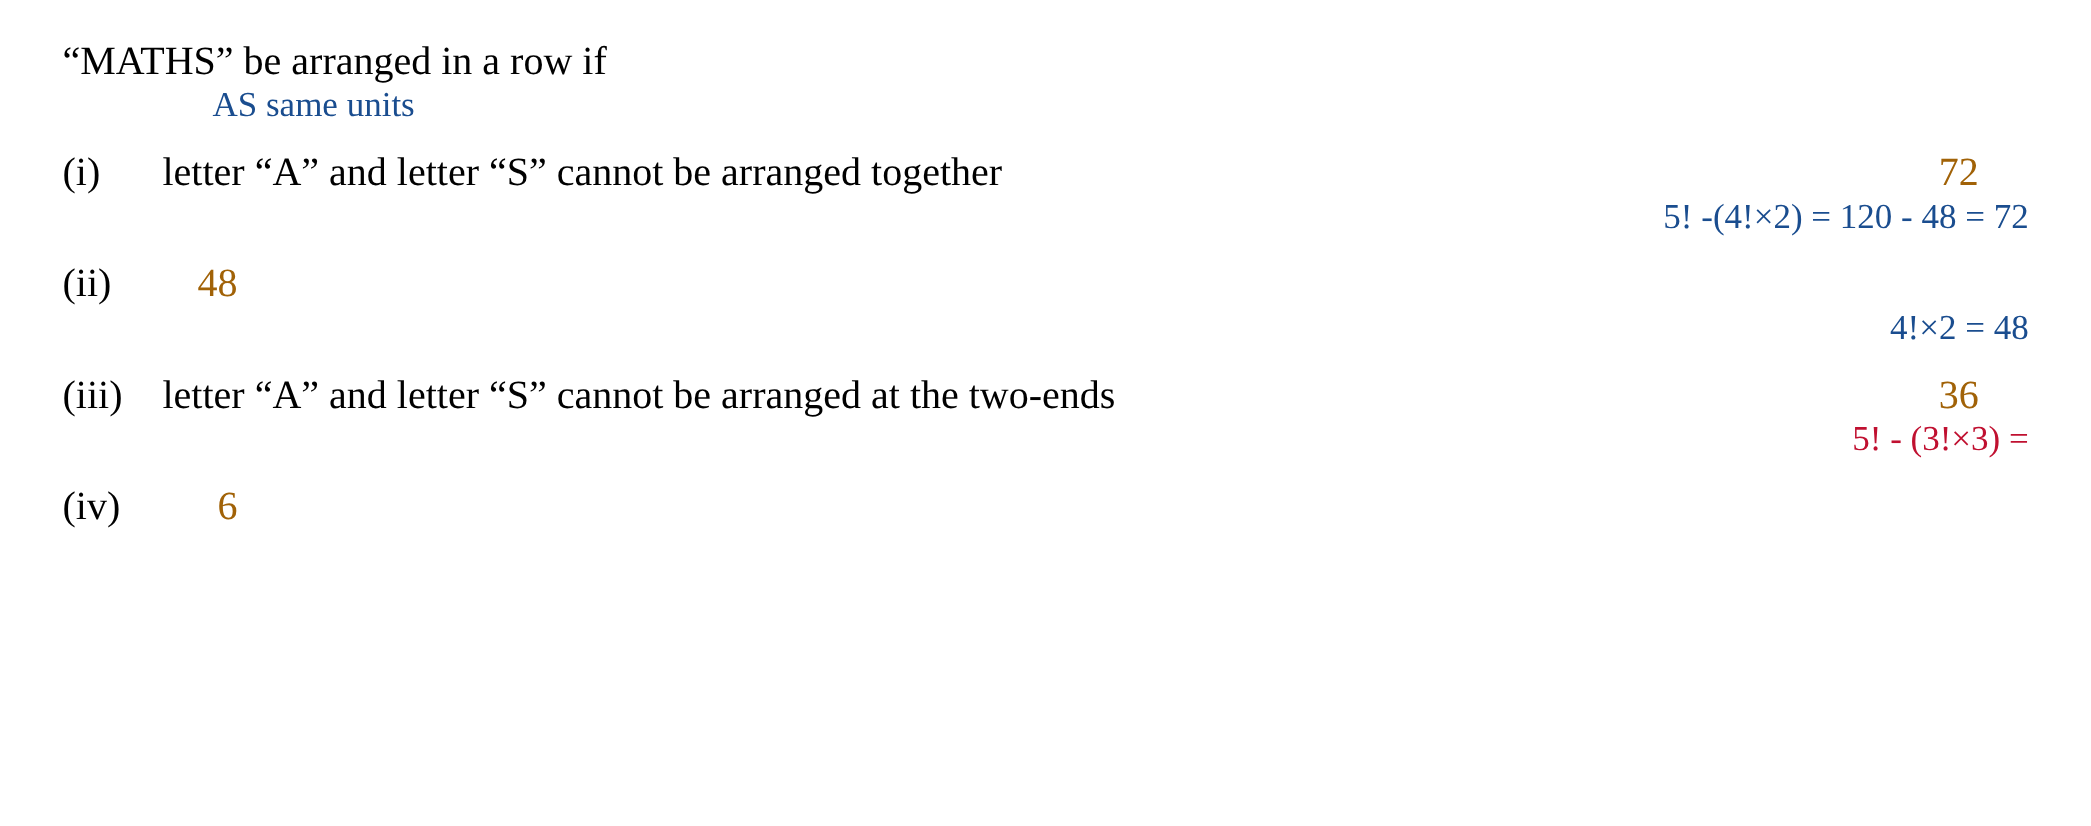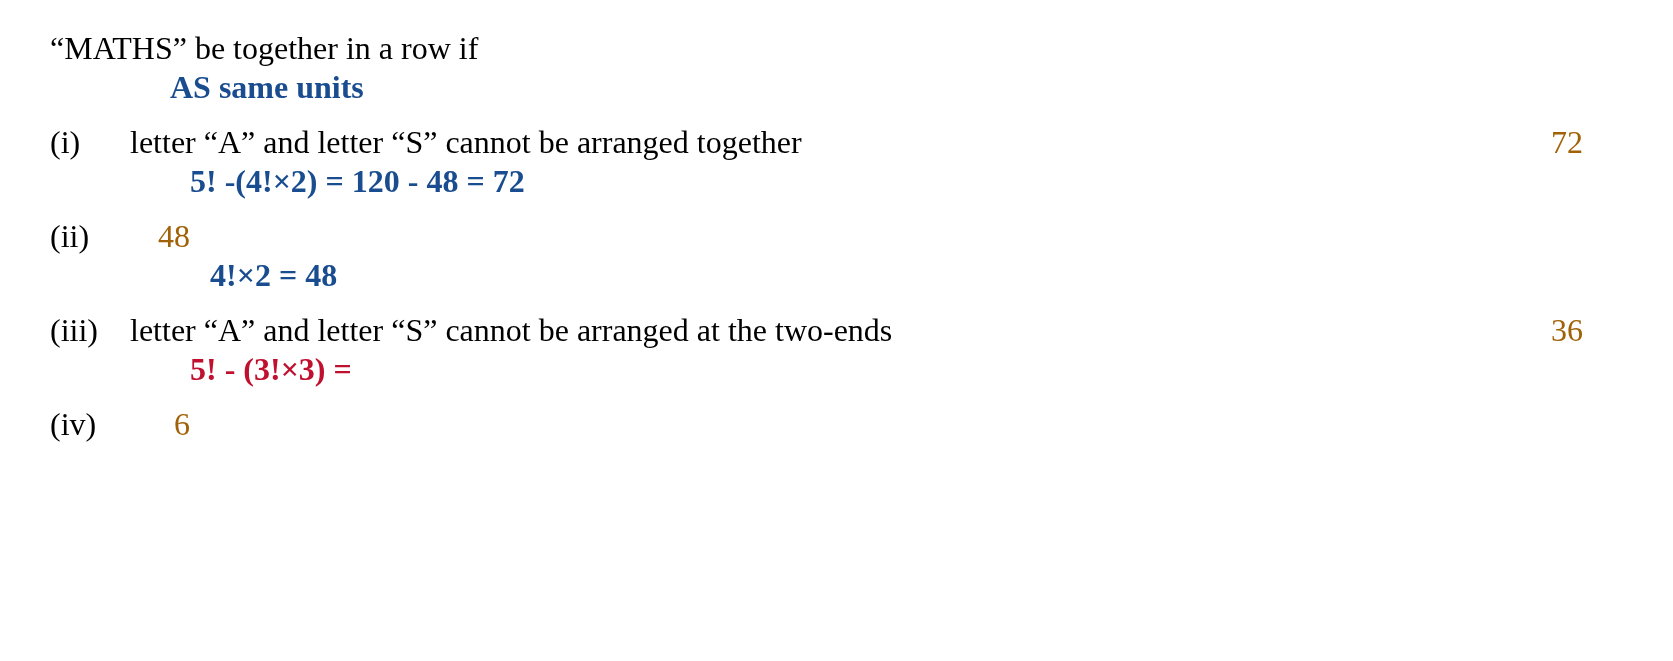--- a/index.html
+++ b/index.html
@@ -34,52 +34,53 @@
     }
     .answer {
       color: #a16207;
       font-size: 32px;
       width: 60px;
       text-align: right;
       margin-right: 40px;
     }
     .handwritten {
       font-family: 'Comic Sans MS', 'Segoe Script', cursive;
-      font-weight: bold;
-      font-size: 32px;
+      font-weight: normal;
+      font-size: 28px;
     }
     .hw-blue {
       color: #1a4d8f;
     }
     .hw-red {
       color: #c01030;
     }
     .indent-hw {
       margin-left: 140px;
       margin-bottom: 0;
+      text-align: right;
     }
     .indent-hw-top {
       margin-left: 120px;
       margin-top: -2px;
       margin-bottom: 8px;
     }
     .inline-hw {
       margin-left: 24px;
     }
     .highlight {
       background: linear-gradient(180deg, rgba(120,180,240,0) 30%, rgba(120,180,240,0.55) 30%, rgba(120,180,240,0.55) 95%, rgba(120,180,240,0) 95%);
       padding: 0 2px;
       border-radius: 6px;
     }
   </style>
 </head>
 <body>
 
 <div class="line title-line">
-  <span>“MATHS” be together in a row if</span>
+  <span>“MATHS” be arranged in a row if</span>
 </div>
 
 <div class="indent-hw-top handwritten hw-blue">AS same units</div>
 
 <div class="line item-line">
   <span class="num">(i)</span>
   <span class="content">letter “A” and letter “S” cannot be arranged together</span>
   <span class="answer">72</span>
 </div>
 <div class="indent-hw handwritten hw-blue">5! -(4!×2)  = 120 - 48 = 72</div>

